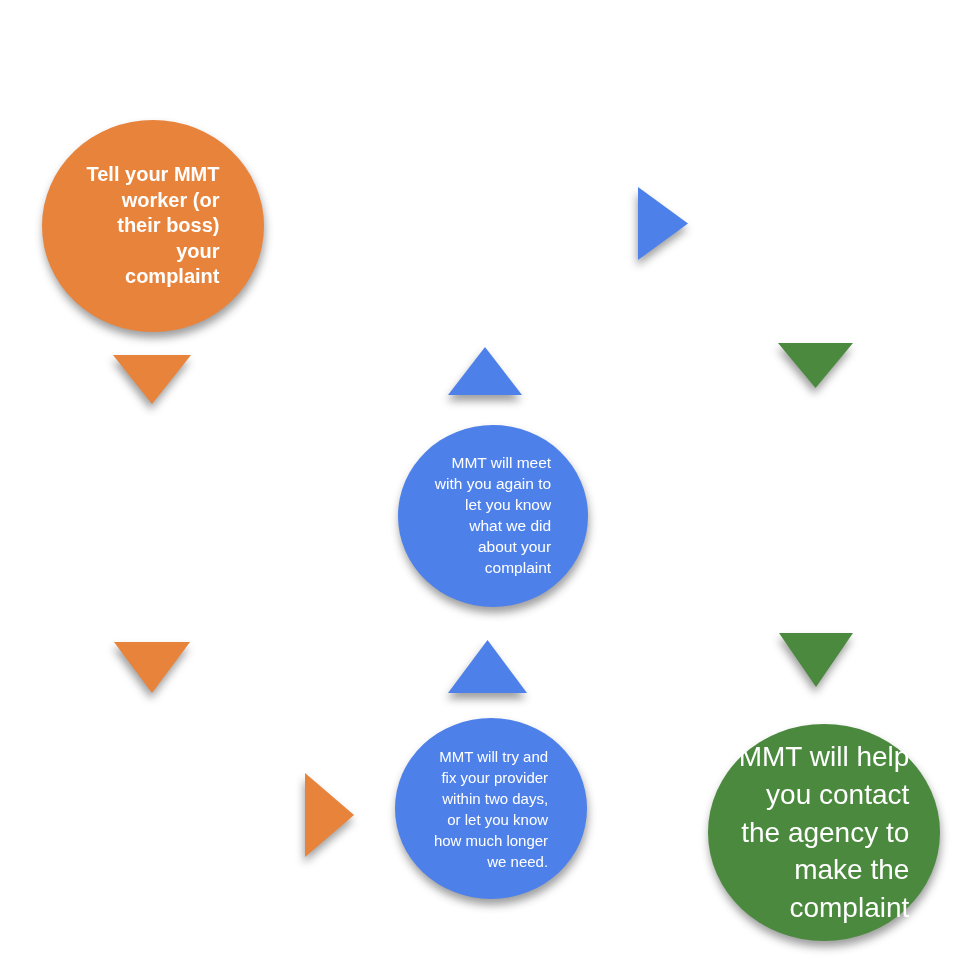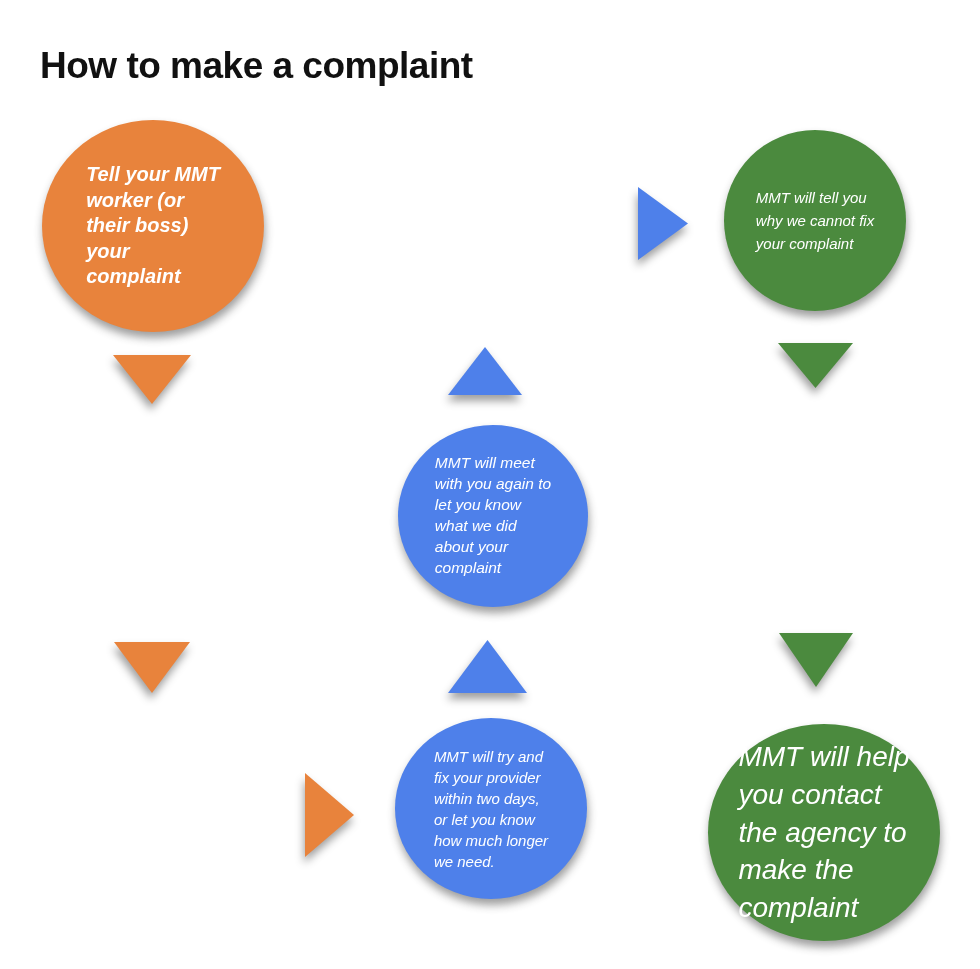--- a/index.html
+++ b/index.html
@@ -24,25 +24,24 @@
     letter-spacing: -0.5px;
     color: var(--color-title, #111);
   }
   
   .node {
     position: absolute;
     border-radius: 50%;
     display: flex;
     align-items: center;
     justify-content: center;
-    text-align: left;
+    text-align: right;
     color: var(--color-text, #fff);
     white-space: pre-line;
     box-shadow: 1px 6px 8px rgba(40,40,40,0.45);
-    font-style: italic;
   }
   .c-orange { background: var(--color-orange, #E8833C); }
   .c-blue   { background: var(--color-blue,   #4E80EA); }
   .c-green  { background: var(--color-green,  #4B8A3E); }
 
   .n1 { left: 42px;  top: 120px; width: 222px; height: 212px; font-size: 20px;   font-weight: bold; line-height: 1.28; }
   .n2 { left: 76px;  top: 430px; width: 166px; height: 172px; font-size: 16px;   font-weight: bold; line-height: 1.37; }
   .n3 { left: 63px;  top: 717px; width: 205px; height: 182px; font-size: 15.5px; line-height: 1.4; }
   .n4 { left: 372px; top: 129px; width: 232px; height: 190px; font-size: 23px;   font-weight: bold; line-height: 1.3; }
   .n5 { left: 398px; top: 425px; width: 190px; height: 182px; font-size: 15.5px; line-height: 1.35; }
@@ -68,21 +67,20 @@
   .a5 { left: 778px; top: 343px; width: 75px; height: 45px; }
   .a6 { left: 779px; top: 633px; width: 74px; height: 54px; }
   .a7 { left: 638px; top: 187px; width: 50px; height: 73px; }
   .a8 { left: 305px; top: 773px; width: 49px; height: 84px; }
 </style>
 </head>
 <body>
 
 <div class="canvas">
 
-  <h1 class="page-title">How to make a complaint</h1>
 
   <div class="node c-orange n1">Tell your MMT
 worker (or
 their boss)
 your
 complaint</div>
   <div class="arrow-wrap a1">
       <div class="arrow tri-down c-orange"></div>
     </div>
   <div class="arrow-wrap a2">
@@ -107,23 +105,20 @@
   <div class="node c-blue n6">MMT will try and
 fix your provider
 within two days,
 or let you know
 how much longer
 we need.</div>
   <div class="arrow-wrap a7">
       <div class="arrow tri-right c-blue"></div>
     </div>
 
-  <div class="node c-green n7">MMT will tell you
-why we cannot fix
-your complaint</div>
   <div class="arrow-wrap a5">
       <div class="arrow tri-down c-green"></div>
     </div>
   <div class="arrow-wrap a6">
       <div class="arrow tri-down c-green"></div>
     </div>
   <div class="node c-green n9">MMT will help
 you contact
 the agency to
 make the

